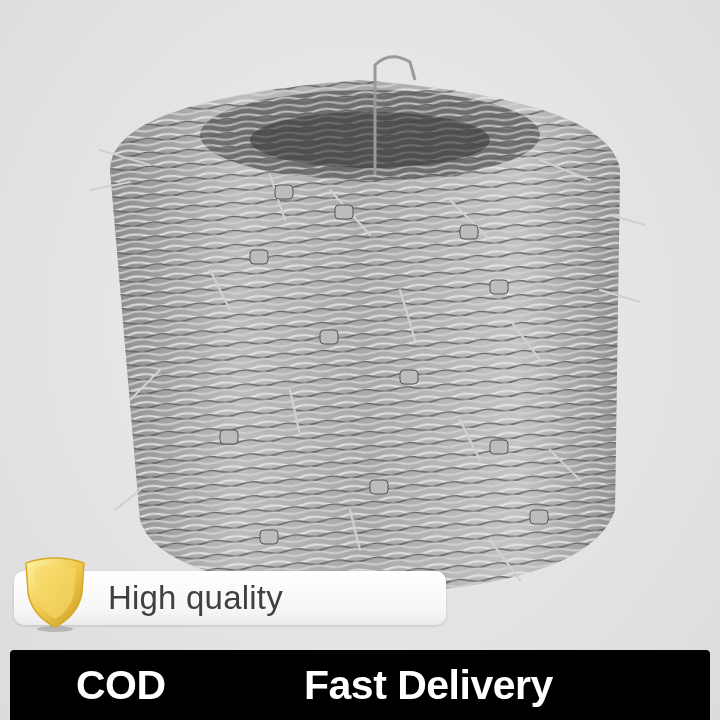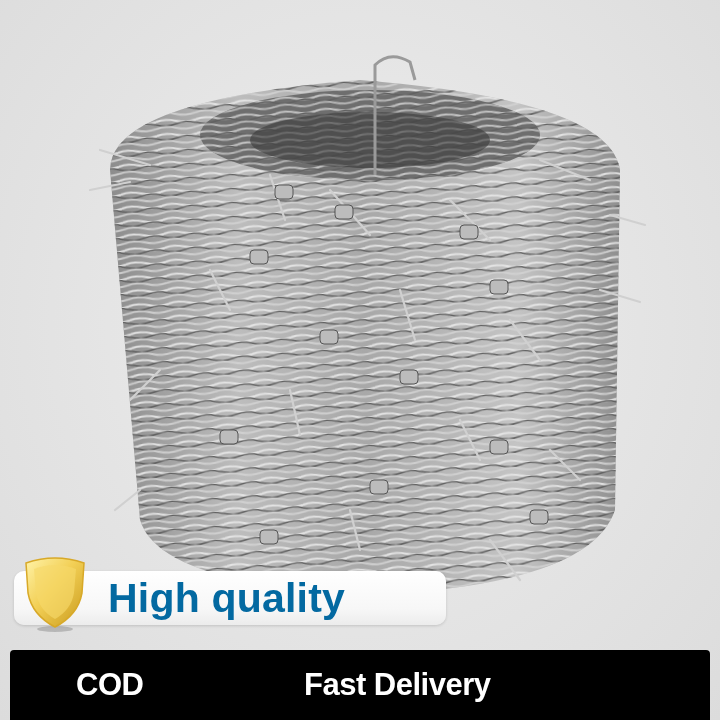--- a/index.html
+++ b/index.html
@@ -14,31 +14,31 @@
     }
     .coil { position: absolute; left: 70px; top: 40px; width: 580px; height: 580px; }
     .quality-bar {
       position: absolute; left: 14px; top: 571px; width: 432px; height: 54px;
       background: linear-gradient(180deg, #ffffff 0%, #f7f7f7 70%, #ececec 100%);
       border-radius: 10px;
       box-shadow: 0 1px 3px rgba(0,0,0,0.15);
     }
     .quality-text {
       position: absolute; left: 108px; top: 578px;
-      font-size: 41px; font-weight: bold; color: #0369a1; letter-spacing: 0.2px;
+      font-size: 33px; font-weight: normal; color: #404040; letter-spacing: 0.2px;
       line-height: 40px;
     }
     .shield { position: absolute; left: 20px; top: 553px; width: 70px; height: 80px; }
     .bottom-bar {
       position: absolute; left: 10px; top: 650px; width: 700px; height: 70px;
       background: #000; border-radius: 4px 4px 0 0;
     }
     .bottom-label {
       position: absolute; top: 660px; color: #fff; font-weight: bold;
-      font-size: 31px; line-height: 50px; letter-spacing: -0.5px;
+      font-size: 41px; line-height: 50px; letter-spacing: -0.5px;
     }
     .cod { left: 76px; }
     .fast { left: 304px; }
   </style>
 </head>
 <body>
 
 <div class="bg"></div>
 
 <svg class="coil" viewBox="0 0 580 580">

